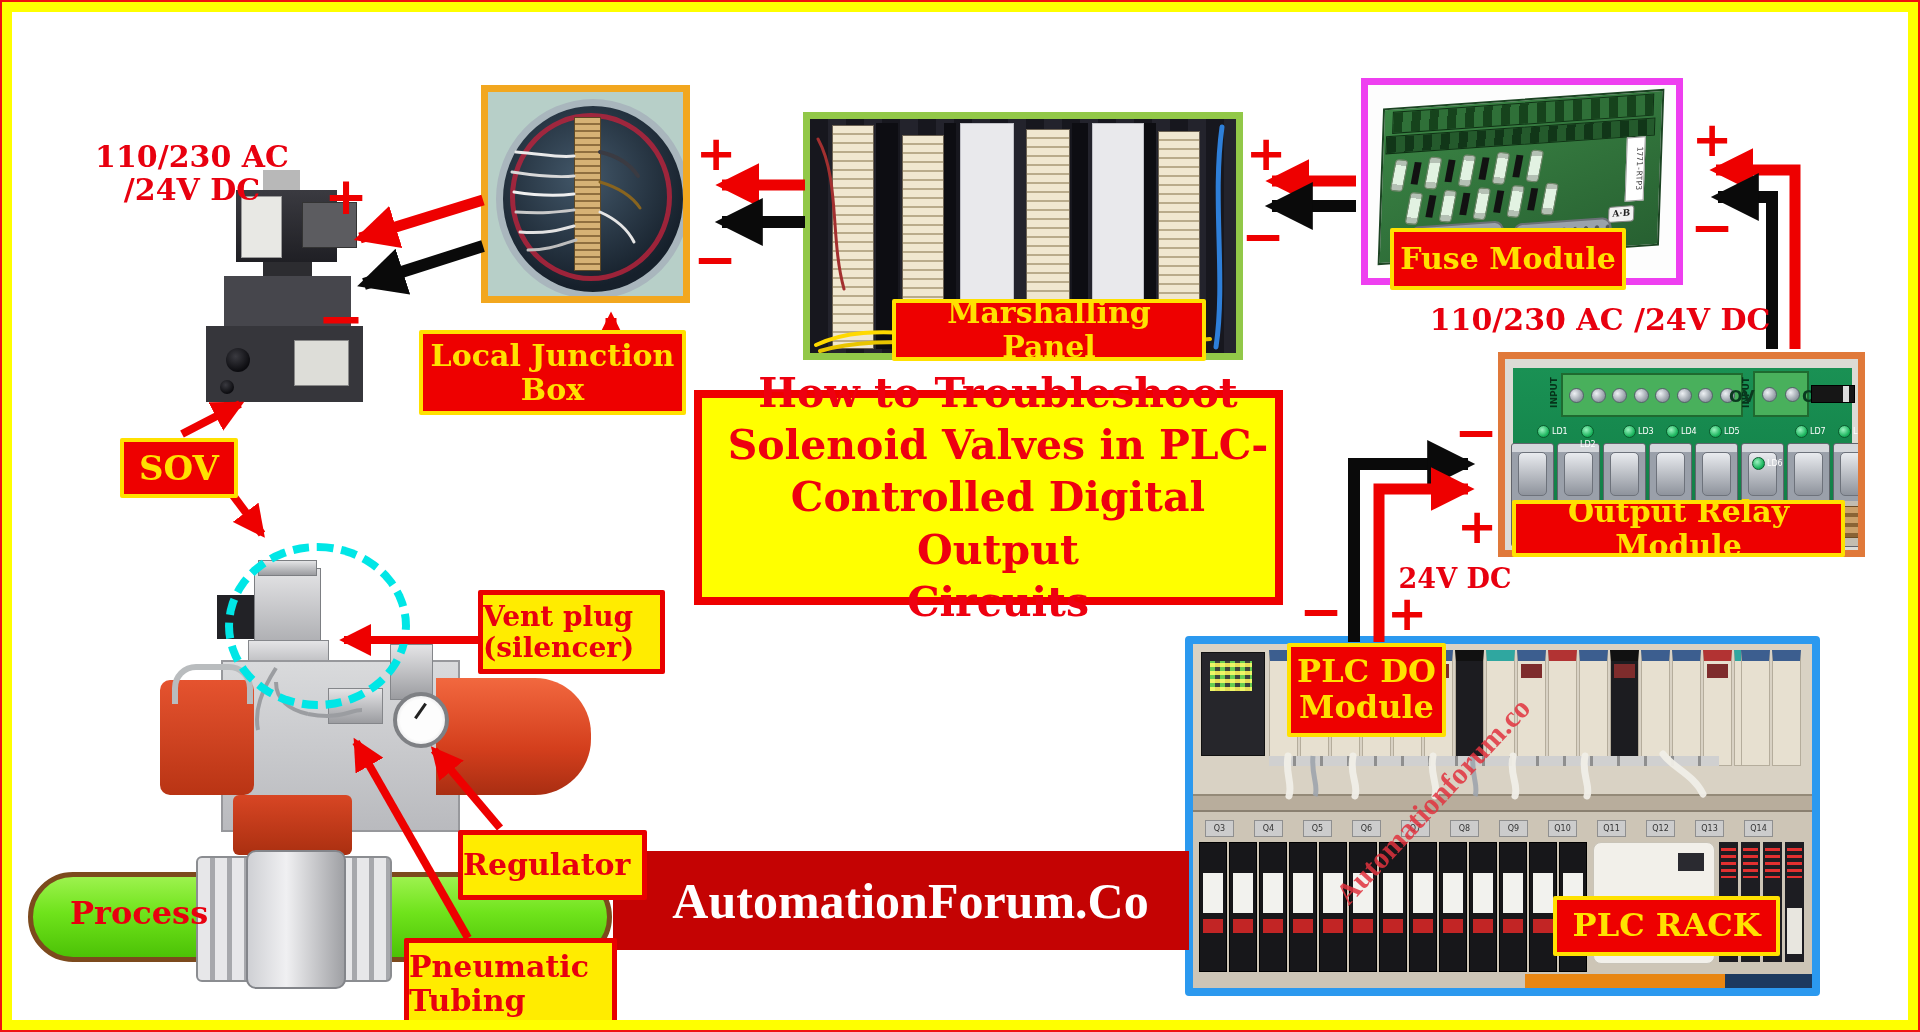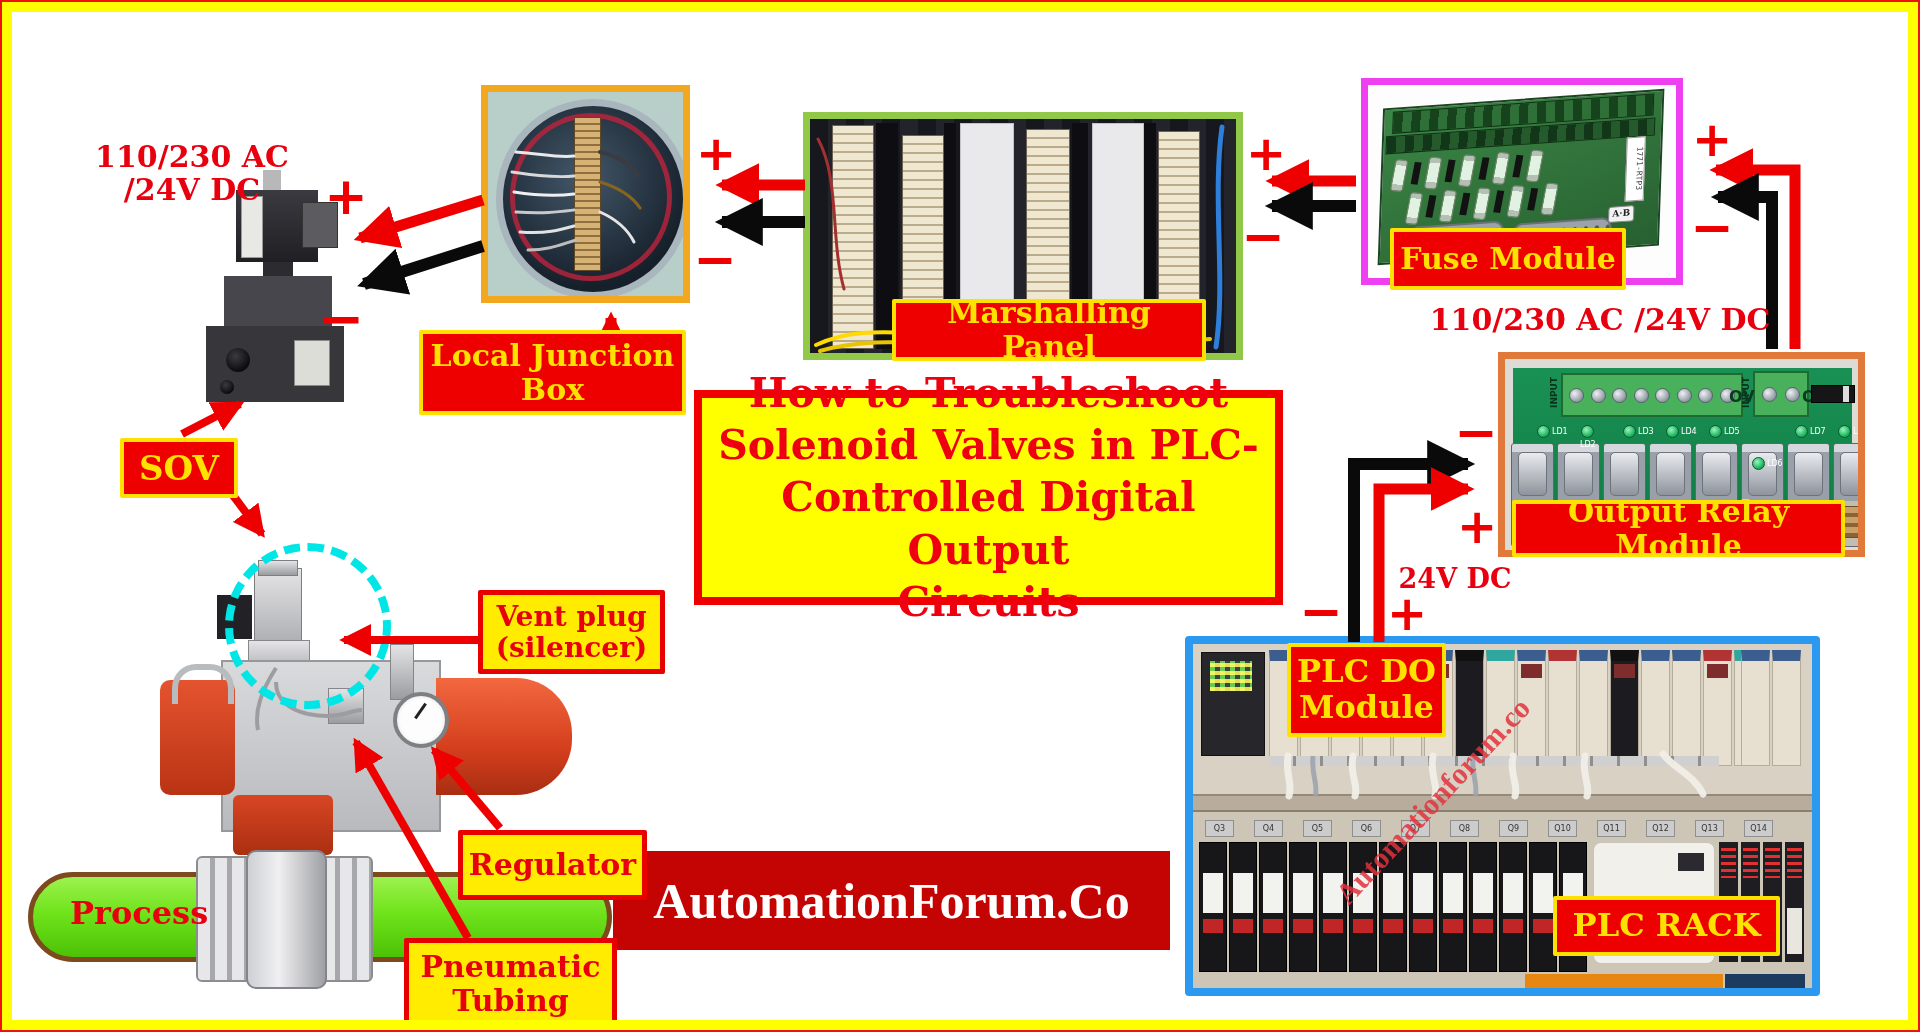--- a/index.html
+++ b/index.html
@@ -1,27 +1,27 @@
 <!DOCTYPE html>
 <html><head>
 <meta charset="utf-8">
 <style>
   html,body{margin:0;padding:0;background:#fff;}
   #stage{position:relative;width:1920px;height:1032px;background:#fff;overflow:hidden;
          font-family:"DejaVu Serif","Liberation Serif",serif;}
   .frame{position:absolute;inset:0;border:2px solid #ef1010;pointer-events:none;z-index:50;}
   .frame-y{position:absolute;inset:2px;border:10px solid #ffff00;pointer-events:none;z-index:50;}
-  .abs{position:absolute;}
+  .abs{position:absolute;padding-left:19px;}
   
   .lbl-red{position:absolute;background:#ee0000;border:4px solid #ffe100;color:#ffe100;
            display:flex;flex-direction:column;align-items:center;justify-content:center;
            font-weight:bold;text-align:center;line-height:1.12;z-index:30;border-radius:2px;}
   
   .lbl-yel{position:absolute;background:#ffec00;border:5px solid #e80000;color:#e8000f;
-           display:flex;flex-direction:column;align-items:center;justify-content:center;
+           display:flex;flex-direction:column;align-items:flex-start;justify-content:center;
            font-weight:bold;text-align:center;line-height:1.12;z-index:30;border-radius:2px;}
   .ptxt{position:absolute;color:#e8000f;font-weight:bold;text-align:center;z-index:28;line-height:1.1;}
   .pol{position:absolute;color:#ee0000;font-weight:bold;z-index:29;
        font-family:"DejaVu Sans","Liberation Sans",sans-serif;transform:translate(-50%,-50%);}
   .photo{position:absolute;box-sizing:border-box;z-index:10;}
   svg.overlay{position:absolute;left:0;top:0;z-index:25;pointer-events:none;}
   i{display:block;font-style:normal;}
   
   .jb-bg{position:absolute;inset:0;background:#b7cfc8;overflow:hidden;}
   .jb-circle{position:absolute;left:8px;top:7px;width:180px;height:186px;border-radius:50%;

